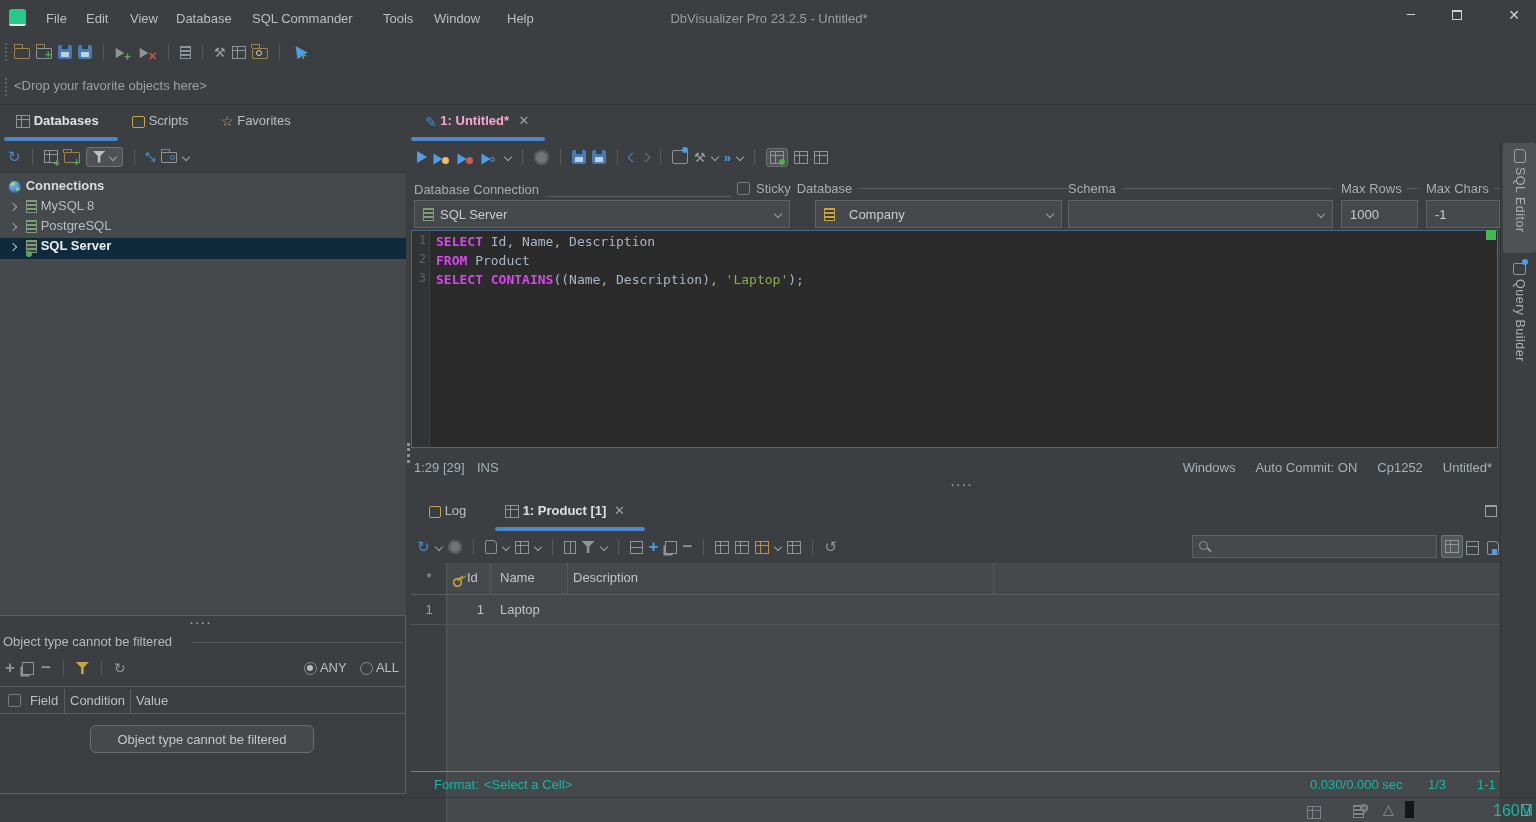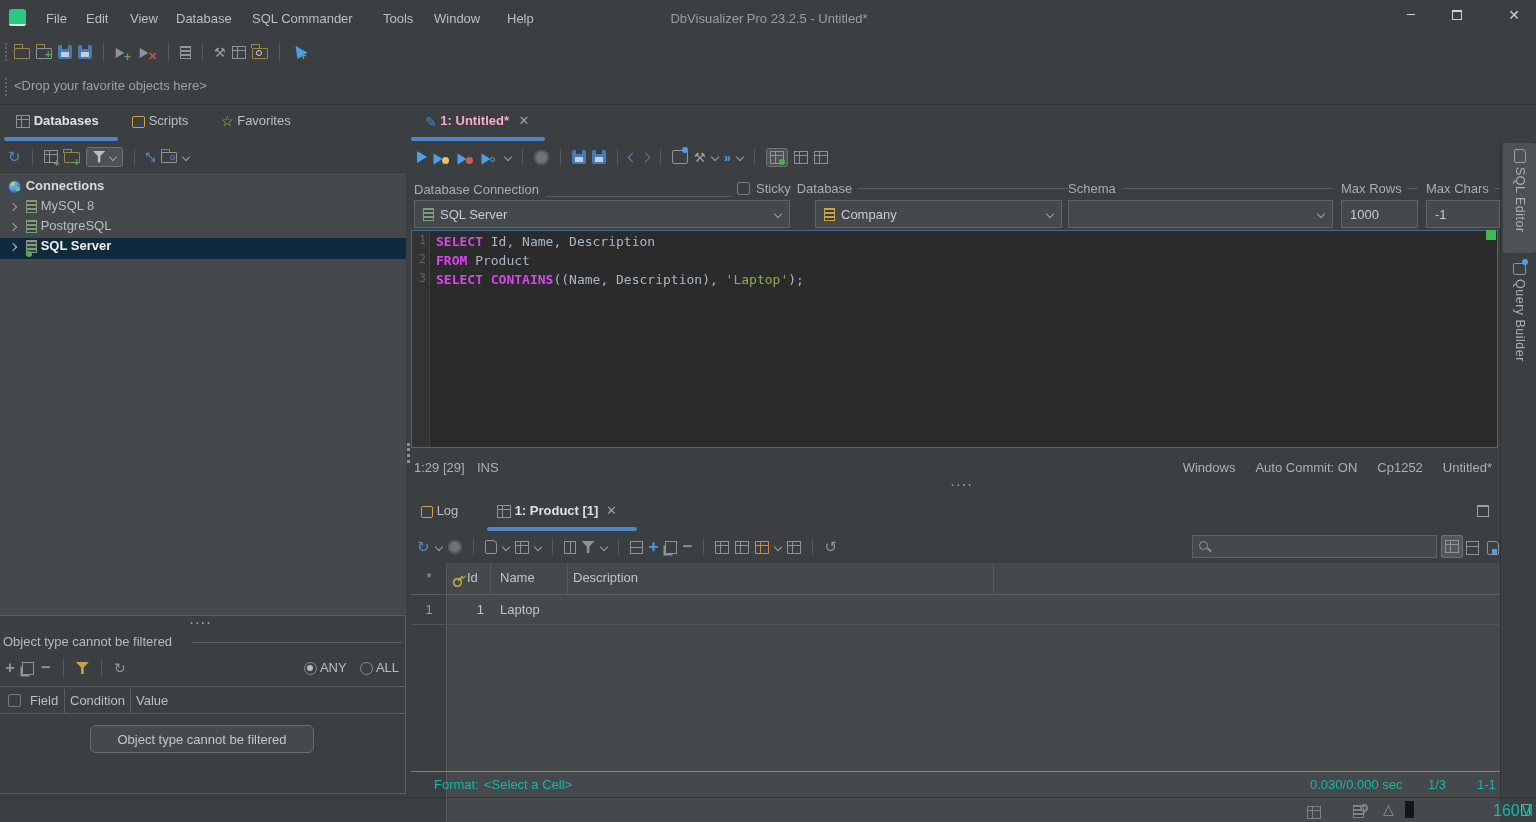--- a/index.html
+++ b/index.html
@@ -226,21 +226,21 @@
         <span style="color:#a7adb2">Max Chars</span>
         <span style="flex:1;height:1px;background:#5a5e60;margin-left:5px"></span>
       </div>
 
     <div class="abs" style="left:3px;top:95px;width:376px;height:28px;background:#46494b;border:1px solid #5e6264;display:flex;align-items:center;padding:0 8px;gap:6px">
         <span class="ic dbsrv"></span>
         <span style="color:#c7ccd0">SQL Server</span>
         <span style="flex:1"></span>
         <span class="chev"></span>
       </div>
-    <div class="abs" style="left:404px;top:95px;width:247px;height:28px;background:#46494b;border:1px solid #5e6264;display:flex;align-items:center;padding:0 8px;gap:6px">
+    <div class="abs" style="left:404px;top:95px;width:247px;height:28px;background:#46494b;border:1px solid #5e6264;display:flex;align-items:center;padding:0 8px;gap:14px">
         <span class="ic dbsrv" style="border-color:#c8a544;background:repeating-linear-gradient(0deg,#3a3d3f 0 2px,#c8a544 2px 4px)"></span>
         <span style="color:#c7ccd0">Company</span>
         <span style="flex:1"></span>
         <span class="chev"></span>
       </div>
     <div class="abs" style="left:657px;top:95px;width:265px;height:28px;background:#46494b;border:1px solid #5e6264;display:flex;align-items:center;padding:0 8px">
         <span></span>
         <span style="flex:1"></span>
         <span class="chev"></span>
       </div>
@@ -266,21 +266,21 @@
       <span class="abs" style="left:66px">INS</span>
       <div class="abs" style="right:8px;top:0;display:flex;gap:20px">
         <span>Windows</span>
         <span>Auto Commit: ON</span>
         <span>Cp1252</span>
         <span>Untitled*</span>
       </div>
     </div>
     <span class="abs" style="left:540px;top:374px;color:#9aa0a5;font-weight:bold;letter-spacing:2px;font-size:11px">····</span>
 
-    <div class="abs" style="left:0;top:387px;width:1089px;height:39px">
+    <div class="abs" style="left:8px;top:387px;width:1089px;height:39px">
       <span class="abs" style="left:10px;top:11px"><span class="ic" style="width:12px;height:12px;border:1.5px solid #c8a544;border-radius:2px"></span> <span>Log</span></span>
       <span class="abs" style="left:86px;top:11px"><span class="ic gridic"></span> <b style="color:#dee1e4">1: Product [1]</b> <span style="color:#9aa0a5;margin-left:4px">✕</span></span>
       <span class="abs" style="left:76px;top:35px;width:150px;height:4px;background:#4c87c8;border-radius:2px"></span>
       <span class="abs" style="left:1066px;top:13px;width:12px;height:12px;border:1px solid #9aa0a4;border-top-width:2px"></span>
     </div>
 
     <div class="abs" style="left:0;top:426px;width:1089px;height:32px">
       <div class="abs" style="left:6px;top:0;height:32px;display:flex;align-items:center;gap:6px">
         <span class="glyph" style="color:#4c87c8;font-size:15px">↻</span>
         <span class="chev"></span>

